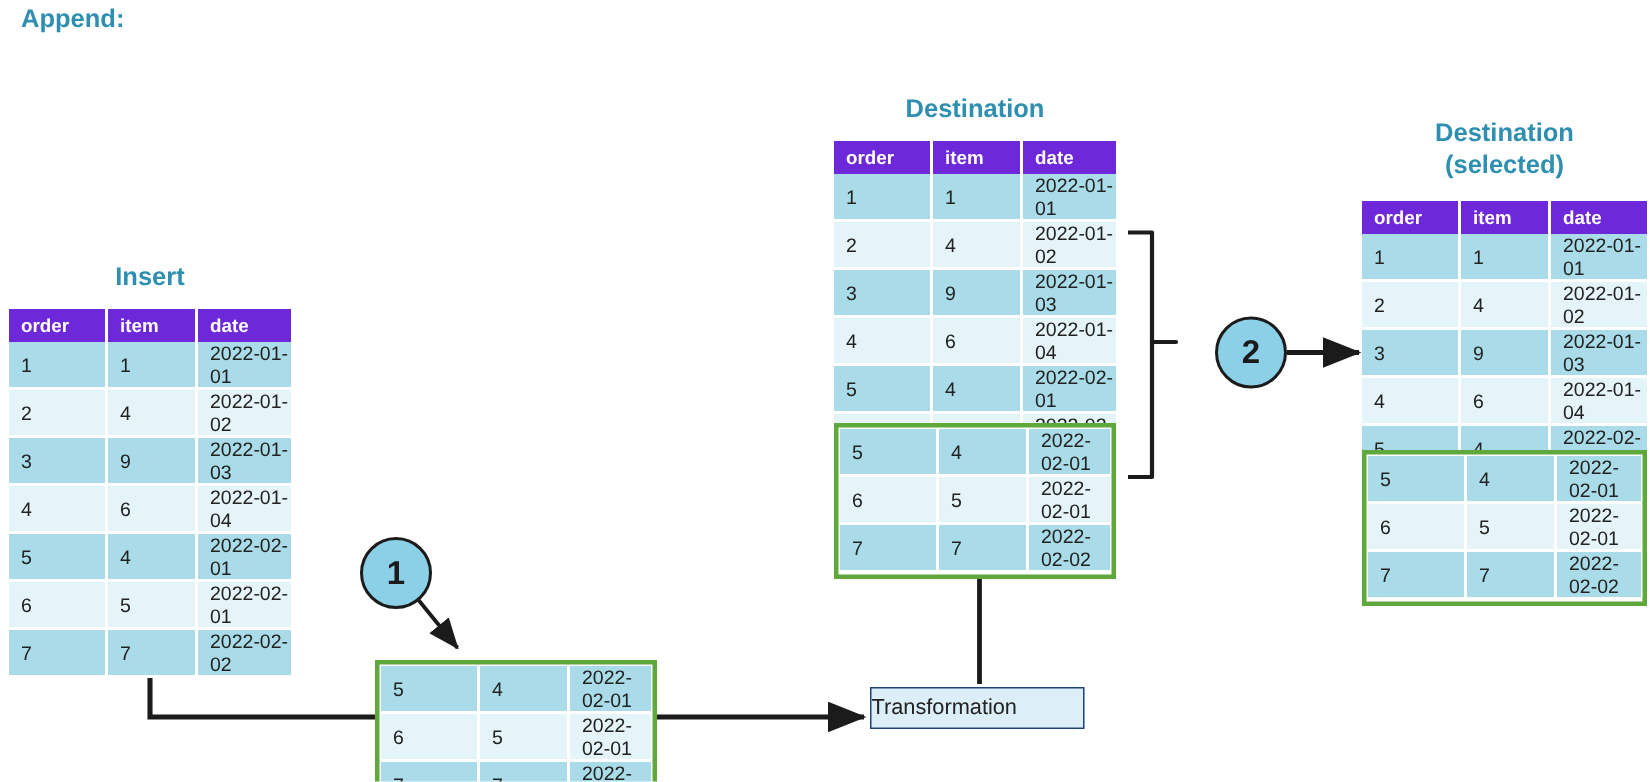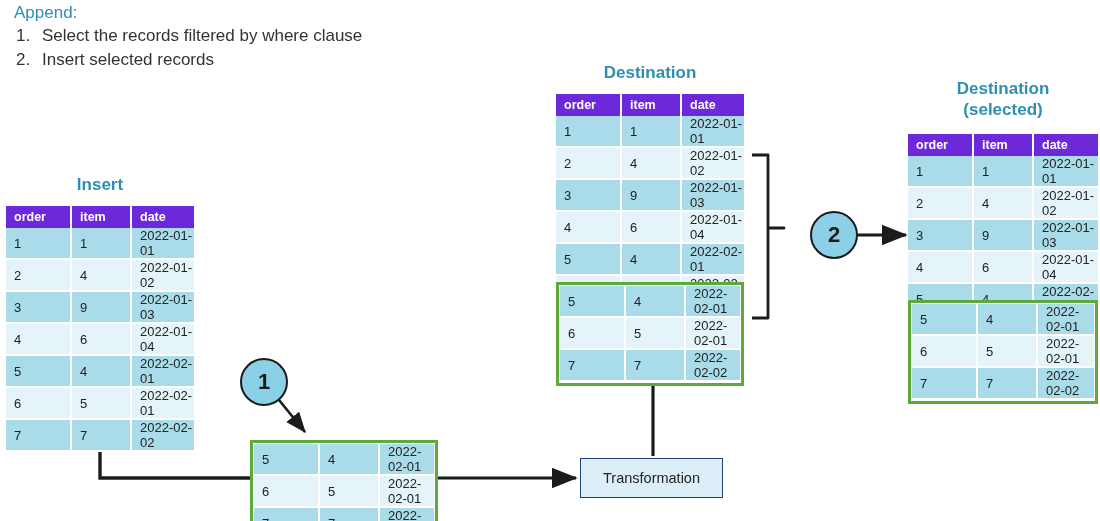--- a/index.html
+++ b/index.html
@@ -2,21 +2,21 @@
 <html><head>
 <meta charset="utf-8">
 <style>
   html,body{margin:0;padding:0;background:#ffffff;}
   body{width:1100px;height:521px;position:relative;overflow:hidden;
        font-family:"Liberation Sans","DejaVu Sans",sans-serif;color:#222;}
   .abs{position:absolute;}
 
   
   #legend{left:14px;top:2px;width:520px;}
-  #legend .ttl{color:#2E8FB0;font-weight:normal;font-size:17px;line-height:22px;}
+  #legend .ttl{color:#2E8FB0;font-weight:bold;font-size:17px;line-height:22px;}
   #legend ol{margin:0;padding:0 0 0 2px;list-style:none;}
   #legend li{font-size:17px;line-height:24px;color:#333;white-space:nowrap;}
   #legend li .num{display:inline-block;width:26px;}
 
   
   .tbl-title{color:#2E8FB0;font-weight:bold;font-size:17px;text-align:center;line-height:21px;}
 
   
   table.dt{border-collapse:collapse;table-layout:fixed;}
   table.dt td,table.dt th{font-size:13px;padding:0 0 0 8px;height:24px;
@@ -28,23 +28,23 @@
   table.dt tbody td:last-child{border-right:0;}
   table.dt tbody tr.odd td{background:#A9DCE8;}
   table.dt tbody tr.even td{background:#E4F4F8;}
   .col-order{width:56px;}
   .col-item{width:50px;}
   .col-date{width:auto;margin-left:44px;}
 
   .greenbox{border:3px solid #5FA93C;background:#ffffff;box-sizing:border-box;padding:1px;}
 
   
-  #transform{left:580px;top:458px;width:143px;height:40px;
+  #transform{left:580px;top:458px;width:143px;height:28px;
      background:#DCEEF7;border:1.5px solid #20447A;box-sizing:border-box;
-     display:flex;align-items:center;justify-content:center;font-size:14.5px;color:#222;}
+     display:flex;align-items:center;font-size:14.5px;color:#222;}
 
   
   .circ{border-radius:50%;background:#8BD0E6;border:2.5px solid #1b1b1b;
         display:flex;align-items:center;justify-content:center;
         font-size:22px;font-weight:bold;color:#1b1b1b;box-sizing:border-box;}
   #circ1{left:240px;top:358px;width:48px;height:48px;}
   #circ2{left:810px;top:211px;width:48px;height:48px;}
 
   svg.ovl{position:absolute;left:0;top:0;width:1100px;height:521px;pointer-events:none;}
 </style>
@@ -66,28 +66,20 @@
 
   <path d="M653,456 L653,360" stroke="#1b1b1b" stroke-width="3.2" fill="none" marker-end="url(#ah)"></path>
 
   <path d="M752,155 L768,155 L768,228 L784,228 L768,228 L768,318 L752,318" stroke="#1b1b1b" stroke-width="2.8" fill="none" stroke-linejoin="round"></path>
 
   <path d="M858,235 L906,235" stroke="#1b1b1b" stroke-width="3.2" fill="none" marker-end="url(#ah)"></path>
 </svg>
 
 <div class="abs" id="legend">
   <div class="ttl">Append:</div>
-  <ol>
-    <li>
-      <span class="num">1.</span><span>Select the records filtered by where clause</span>
-    </li>
-    <li>
-      <span class="num">2.</span><span>Insert selected records</span>
-    </li>
-  </ol>
 </div>
 
 <div class="abs" style="left:6px;top:174px;width:188px;">
   <div class="tbl-title">Insert</div>
 </div>
 <div class="abs" style="left:6px;top:206px;width:188px;">
   <table class="dt" style="width:188px;">
     <thead>
         <tr>
       <th class="col-order">order</th>

